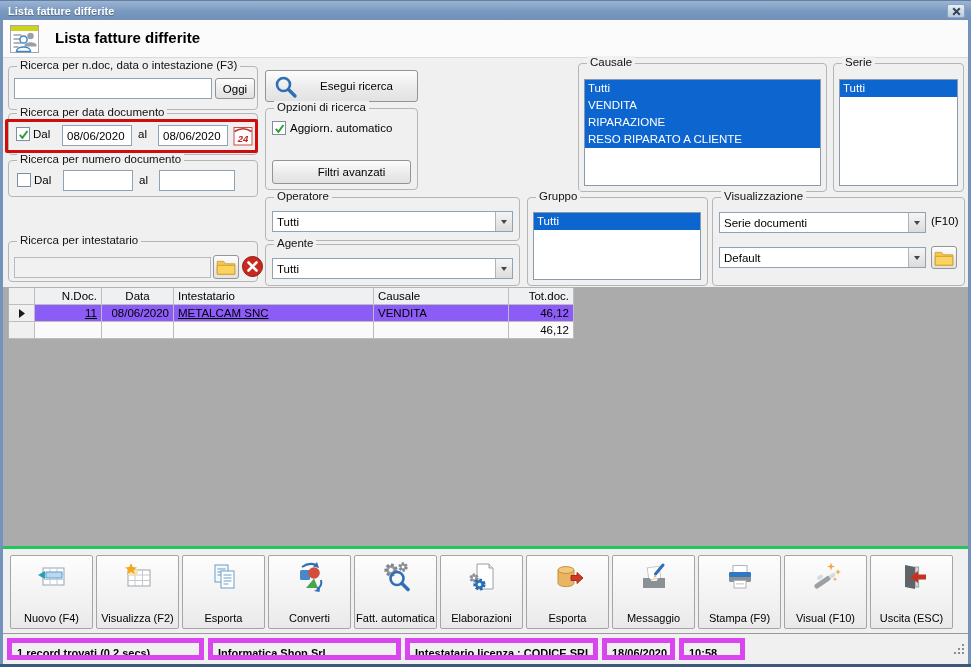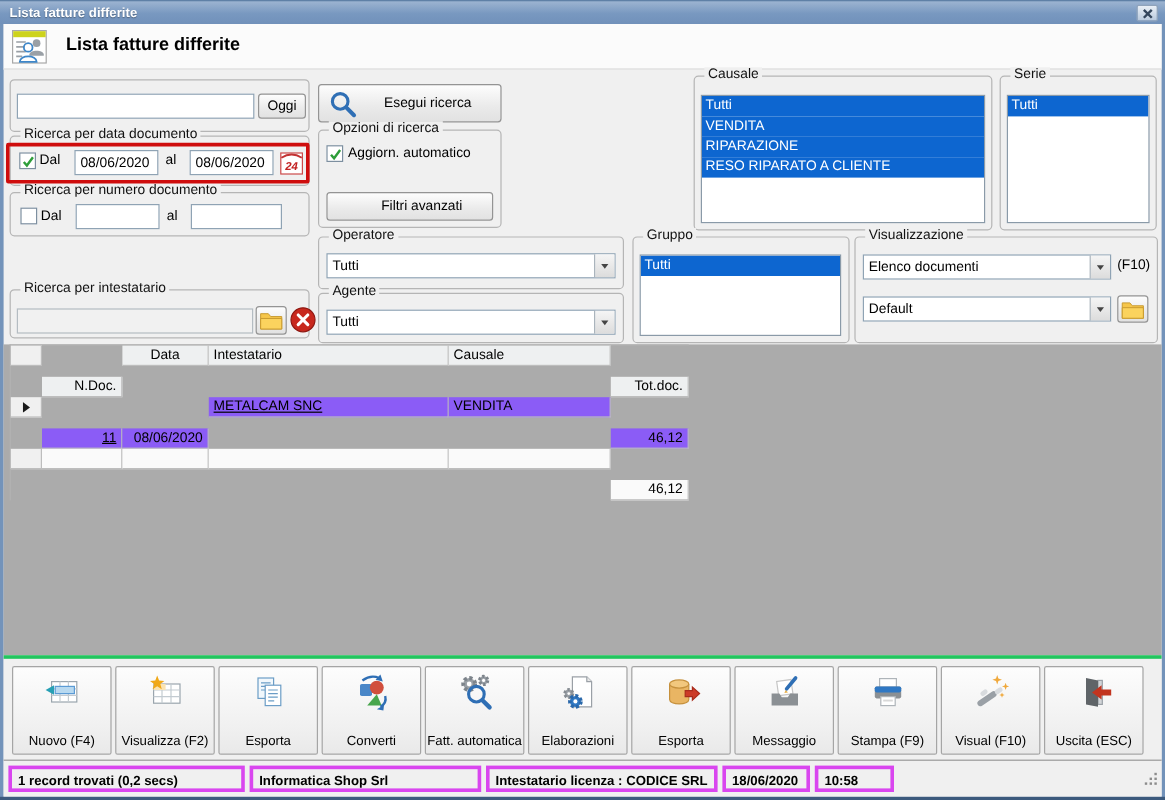--- a/index.html
+++ b/index.html
@@ -58,36 +58,36 @@
   
   .grid-area{ position:absolute; left:3px; top:287px; width:965px; height:259px; background:#ababab; }
   .gtable{ position:absolute; left:5px; top:0; border-left:1px solid #b2b2b2; border-top:1px solid #b2b2b2; }
   .grow{ display:flex; }
   .gcell{ height:17px; font-size:11.5px; line-height:16px; padding:0 4px;
     border-right:1px solid #bdbdbd; border-bottom:1px solid #bdbdbd; overflow:hidden; white-space:nowrap; }
   .gh .gcell{ background:#eef0f1; }
   .sel-col{ background:#f0f0f0 !important; display:flex; align-items:center; justify-content:center; padding:0; }
   .r1 .gcell{ background:#8b5cf6; }
   .r2 .gcell{ background:#fafafa; }
-  .ra{ text-align:right;margin-top:26px; } .ca{ text-align:center; }
+  .ra{ text-align:right; } .ca{ text-align:center; }
   .link{ text-decoration:underline; }
 
   
   .toolbar{ position:absolute; left:3px; top:546px; width:965px; height:87px; background:#f0f0f0;
     border-top:3px solid #22c55e; display:flex; gap:3px; padding:6px 3px 0 7px; }
   .tbtn{ width:83px; height:74px; background:linear-gradient(#fdfdfd,#f0f0f0 70%,#e9e9e9);
     border:1px solid #a5a5a5; border-radius:2px; display:flex; flex-direction:column; align-items:center; }
   .tbtn svg{ margin-top:5px; flex:none; }
   .tbtn-label{ margin-top:auto; margin-bottom:3px; font-size:11px; line-height:1.15; text-align:center;
     color:#000; width:100%; }
 
   
   .statusbar{ position:absolute; left:3px; top:633px; width:965px; height:31px; background:#f0f0f0;
     border-top:1px solid #9a9a9a; display:flex; align-items:center; gap:4px; padding:0 4px; }
-  .seg{ height:22px; line-height:20px; border:3px solid #d946ef; font-size:11px; font-weight:bold;
+  .seg{ height:22px; line-height:20px; border:5px solid #d946ef; font-size:11px; font-weight:bold;
     padding:0 5px; white-space:nowrap; overflow:hidden; color:#000; }
   .grip{ margin-left:auto; width:10px; height:10px; position:relative; }
   .grip::before{ content:''; position:absolute; right:0; bottom:0; width:2px; height:2px; background:#8c8c8c;
     box-shadow:-4px 0 #8c8c8c, 0 -4px #8c8c8c, -4px -4px #8c8c8c, -8px 0 #8c8c8c, 0 -8px #8c8c8c; }
 </style>
 </head>
 <body>
 
 <div class="window">
 
@@ -107,20 +107,21 @@
       <path d="M4.5 12h8M4.5 16h8M4.5 20h8M4.5 24h5" stroke="#9aa0a6" stroke-width="1.4" fill="none"></path>
       <circle cx="21.5" cy="13" r="3.2" fill="#9aa0a6"></circle>
       <path d="M15.5 22.5c0-4.4 12-4.4 12 0v1h-12z" fill="#9aa0a6"></path>
       <circle cx="14.5" cy="16.5" r="3.6" fill="#fff" stroke="#3e86c8" stroke-width="1.5"></circle>
       <path d="M7.5 28.5c0-6 14-6 14 0z" fill="#fff" stroke="#3e86c8" stroke-width="1.5"></path>
     </svg>
     <div class="header-title">Lista fatture differite</div>
   </div>
 
   <div class="group" style="left:8px;top:66px;width:250px;height:44px;">
+    <span class="glabel">Ricerca per n.doc, data o intestazione (F3)</span>
     <input class="tinput" style="left: 5px; top: 11px; width: 198px; height: 21px;" value="">
     <div class="btn" style="left:206px;top:11px;width:40px;height:21px;">Oggi</div>
   </div>
 
   <div class="group" style="left:8px;top:113px;width:250px;height:42px;">
     <span class="glabel">Ricerca per data documento</span>
   </div>
   <div class="red-rect">
     <div class="cb" style="left:8px;top:5px;">
       <svg width="11" height="11" viewBox="0 0 12 12">
@@ -225,21 +226,21 @@
   <div class="group" style="left:527px;top:197px;width:181px;height:89px;">
     <span class="glabel">Gruppo</span>
     <div class="listbox" style="left:5px;top:14px;width:168px;height:68px;">
       <div class="lb-item sel">Tutti</div>
     </div>
   </div>
 
   <div class="group" style="left:712px;top:197px;width:253px;height:89px;">
     <span class="glabel">Visualizzazione</span>
     <div class="combo" style="left:6px;top:14px;width:207px;">
-      <span class="combo-val">Elenco documenti</span>
+      <span class="combo-val">Serie documenti</span>
       <span class="combo-btn">
           <i class="tri"></i>
         </span>
     </div>
     <span class="lab" style="left:218px;top:17px;">(F10)</span>
     <div class="combo" style="left:6px;top:49px;width:207px;">
       <span class="combo-val">Default</span>
       <span class="combo-btn">
           <i class="tri"></i>
         </span>

